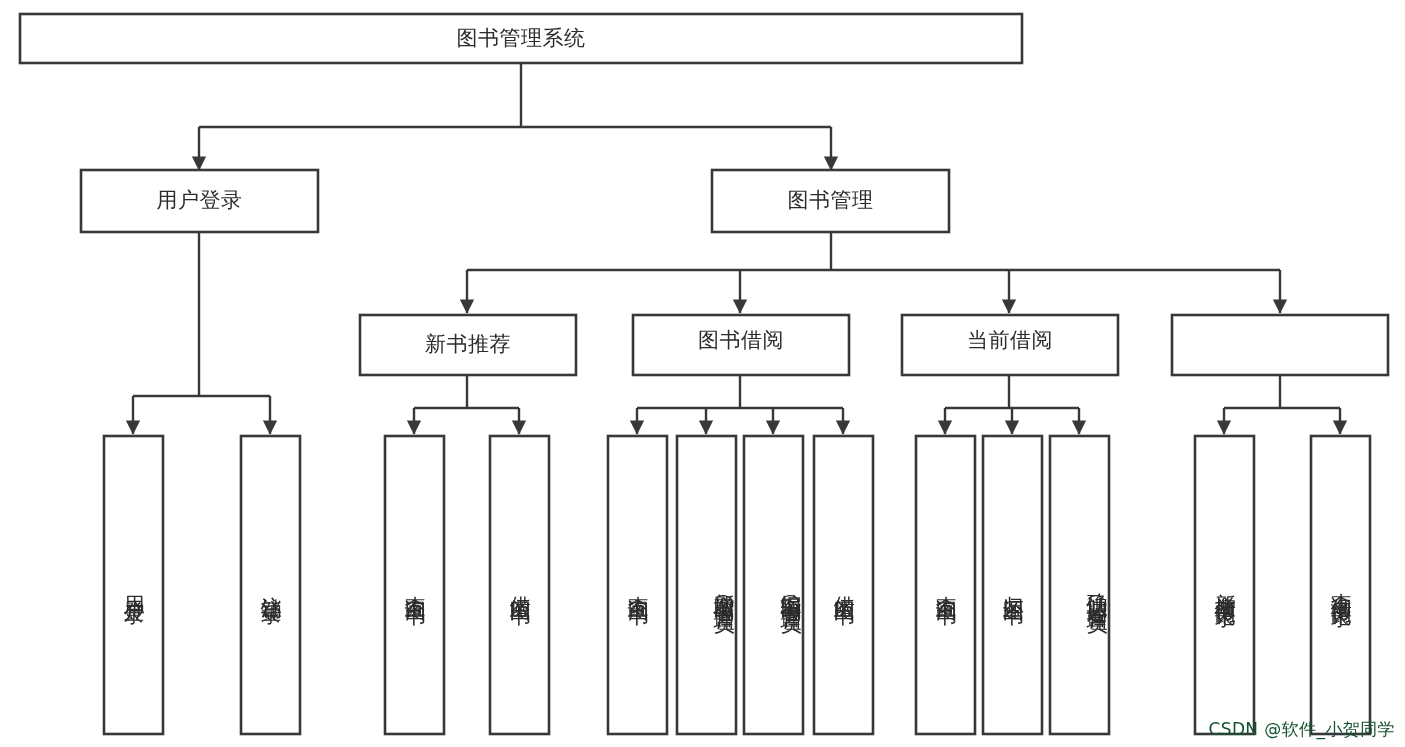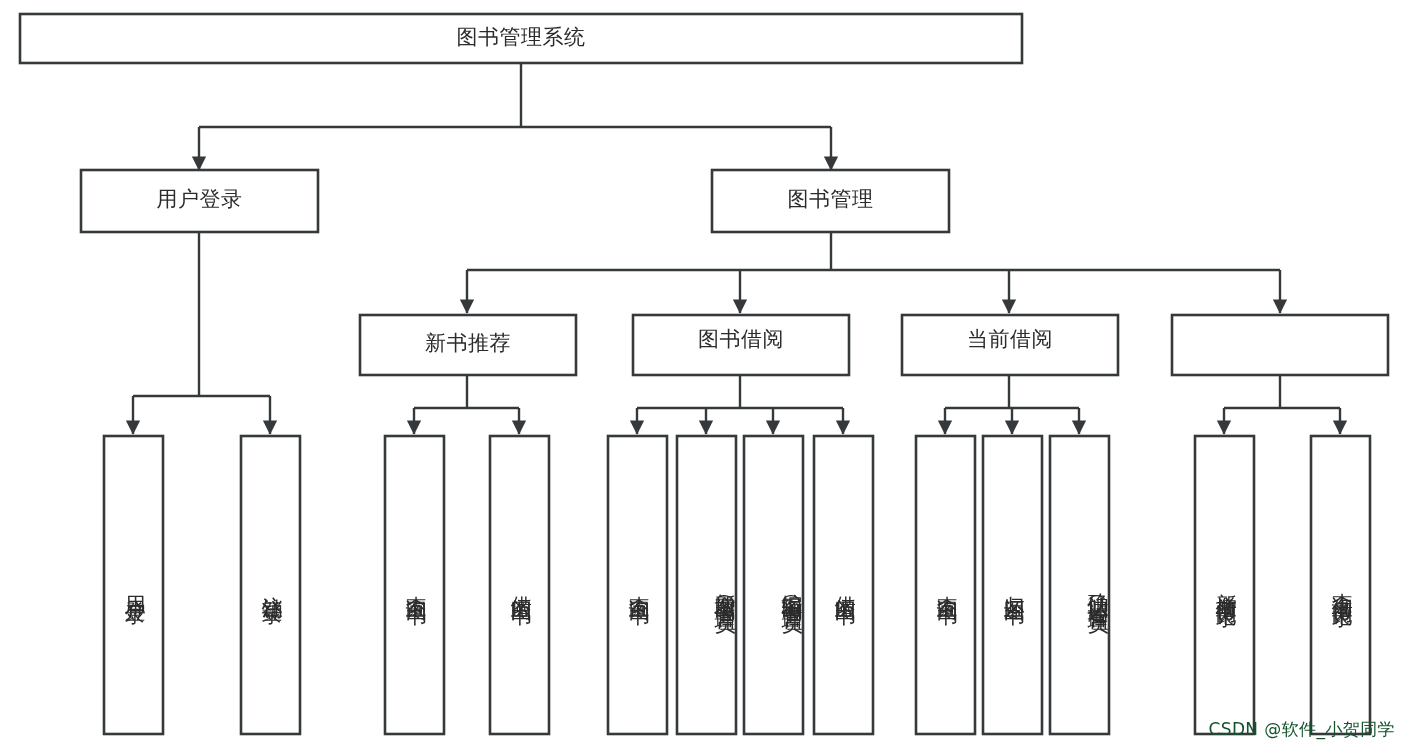--- a/index.html
+++ b/index.html
@@ -39,21 +39,21 @@
   .arrow-head {
     fill: #36393b;
     stroke: none;
   }
   .node-label {
     position: absolute;
     display: flex;
     align-items: center;
     justify-content: center;
     color: #2b2b2b;
-    font-family: Liberation Mono, monospace;
+    font-family: Liberation Serif, serif;
     letter-spacing: 0.5px;
     pointer-events: none;
     user-select: none;
   }
   .node-label.horizontal {
     font-size: 21px;
     line-height: 1.1;
     white-space: nowrap;
   }
   .node-label.vertical {

